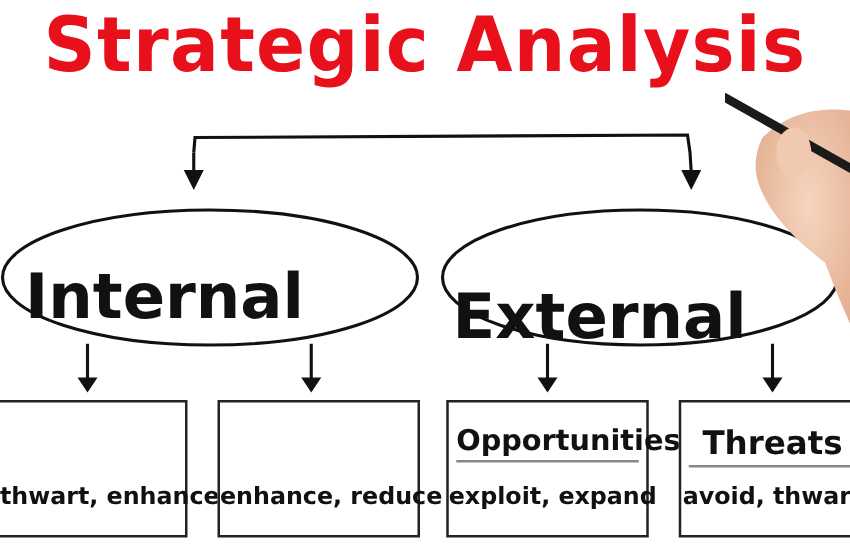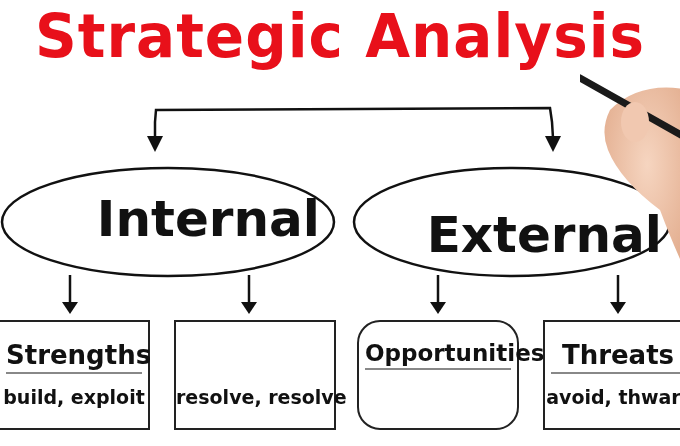--- a/index.html
+++ b/index.html
@@ -3,21 +3,21 @@
 <meta charset="utf-8">
 <style>
   html, body { margin:0; padding:0; }
   body { width:680px; height:446px; background:#ffffff; position:relative; overflow:hidden;
          font-family: "DejaVu Sans", sans-serif; }
   .title { position:absolute; left:0; top:2px; width:680px; text-align:center;
            color:#e8101a; font-size:58px; font-weight:bold; letter-spacing:1px;
            font-family:"DejaVu Sans", sans-serif; transform:scaleY(1.05); }
   svg.lines { position:absolute; left:0; top:0; }
   .oval-label { position:absolute; font-size:50px; font-weight:bold; color:#111;
-                text-align:right; font-family:"DejaVu Sans", sans-serif; }
+                text-align:left; font-family:"DejaVu Sans", sans-serif;margin-top:18px; }
   .box { position:absolute; top:320px; height:110px; border:2px solid #222; background:#fff;
          box-sizing:border-box; }
   .box .head { position:absolute; left:6px; right:6px; top:18px; text-align:center;
                font-size:26px; font-weight:bold; color:#111; padding-bottom:2px;
                border-bottom:2px solid #888; white-space:nowrap; }
   .box .sub { position:absolute; left:0; right:0; top:64px; text-align:center;
               font-size:19px; font-weight:bold; color:#111; white-space:nowrap; }
   .hand { position:absolute; right:-10px; top:70px; width:110px; height:210px; }
 </style>
 </head>
@@ -46,28 +46,28 @@
     <polygon points="241,302 257,302 249,314"></polygon>
     <polygon points="430,302 446,302 438,314"></polygon>
     <polygon points="610,302 626,302 618,314"></polygon>
   </g>
 </svg>
 
 <div class="oval-label" style="left:20px; top:190px; width:300px;">Internal</div>
 <div class="oval-label" style="left:362px; top:206px; width:300px;">External</div>
 
 <div class="box" style="left:-2px; width:152px;">
-  <div class="head">Strengths</div>
-  <div class="sub">build, exploit</div>
+  <div class="sub">thwart, enhance</div>
 </div>
 <div class="box" style="left:174px; width:162px;">
-  <div class="sub">resolve, resolve</div>
+  <div class="sub">enhance, reduce</div>
 </div>
-<div class="box" style="left:357px; width:162px;border-radius:23px;">
+<div class="box" style="left:357px; width:162px;">
   <div class="head" style="font-size:23px;">Opportunities</div>
+  <div class="sub">exploit, expand</div>
 </div>
 <div class="box" style="left:543px; width:150px;">
   <div class="head">Threats</div>
   <div class="sub">avoid, thwart</div>
 </div>
 
 <svg class="hand" viewBox="0 0 110 210">
   <defs>
     <radialGradient id="sk" cx="50%" cy="40%" r="70%">
       <stop offset="0%" stop-color="#f6d5c0"></stop>

